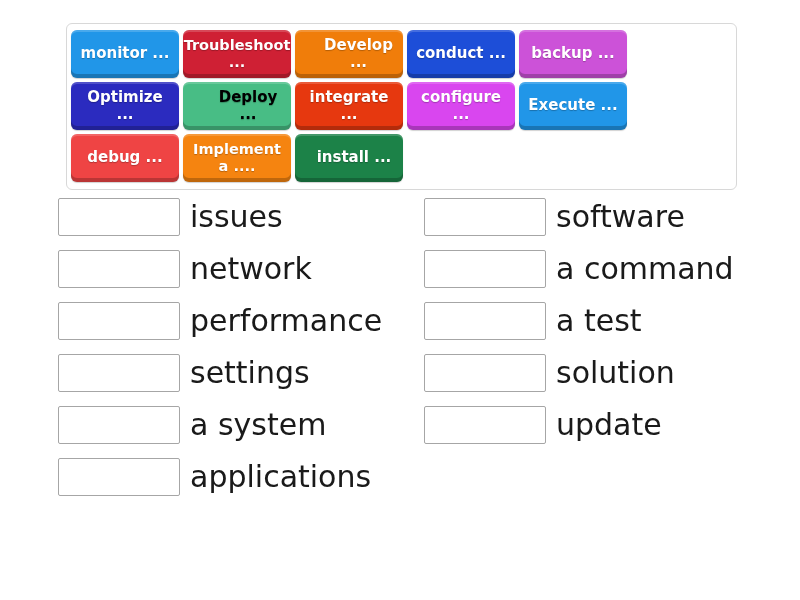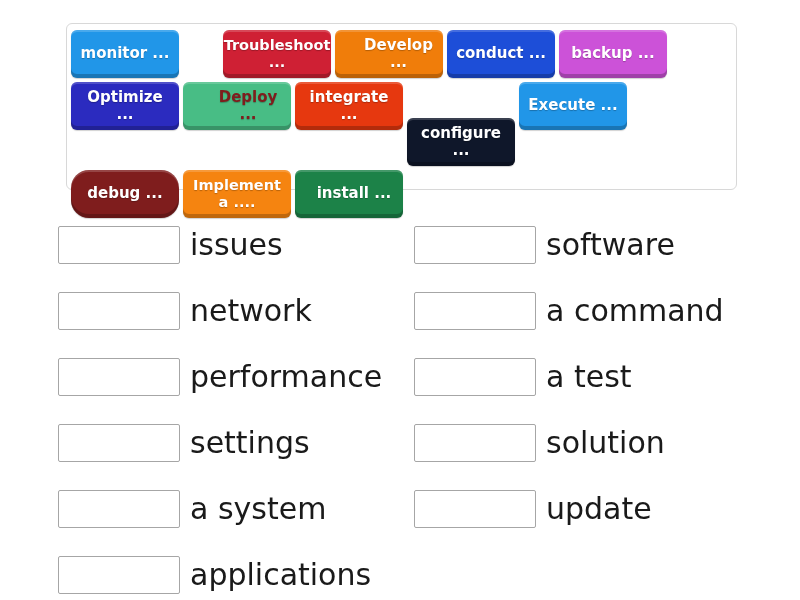--- a/index.html
+++ b/index.html
@@ -63,28 +63,27 @@
     position: absolute;
     left: 0;
     top: 198px;
     width: 800px;
   }
   .answer-col {
     position: absolute;
     top: 0;
   }
   #col-left  { left: 58px;  }
-  #col-right { left: 414px; }
+  #col-right { left: 424px; }
 
   .answer-row {
     display: flex;
     align-items: center;
     height: 38px;
     margin-bottom: 14px;
-    margin-top: 28px;
   }
   .drop-slot {
     width: 122px;
     height: 38px;
     box-sizing: border-box;
     border: 1px solid #a6a6a6;
     background: #ffffff;
     border-radius: 2px;
     flex: 0 0 auto;
     cursor: pointer;
@@ -96,34 +95,34 @@
     white-space: nowrap;
     line-height: 1;
   }
 </style>
 </head>
 <body>
 
 <div id="tile-bank">
   <div class="tile-row" id="tile-row-0">
       <div class="tile" style="background: rgb(33, 150, 232); color: rgb(255, 255, 255);">monitor ...</div>
-      <div class="tile two-line" style="background: rgb(207, 32, 52); color: rgb(255, 255, 255); margin-left: 40px;">Troubleshoot ...</div>
+      <div class="tile two-line" style="background: rgb(207, 32, 52); color: rgb(255, 255, 255);">Troubleshoot ...</div>
       <div class="tile" style="background: rgb(240, 125, 10); color: rgb(255, 255, 255); padding-left: 25px;">Develop ...</div>
       <div class="tile" style="background: #1d4ed8; color: rgb(255, 255, 255);">conduct ...</div>
       <div class="tile" style="background: rgb(204, 82, 216); color: rgb(255, 255, 255);">backup ...</div>
     </div>
   <div class="tile-row" id="tile-row-1">
       <div class="tile" style="background: rgb(43, 43, 191); color: rgb(255, 255, 255);">Optimize ...</div>
-      <div class="tile" style="background: rgb(72, 189, 133); color: #7f1d1d; padding-left: 28px;">Deploy ...</div>
+      <div class="tile" style="background: rgb(72, 189, 133); color: #000000; padding-left: 28px;">Deploy ...</div>
       <div class="tile" style="background: rgb(230, 56, 15); color: rgb(255, 255, 255);">integrate ...</div>
-      <div class="tile" style="background: #0f172a; color: rgb(255, 255, 255); margin-top: 36px;">configure ...</div>
+      <div class="tile" style="background: #d946ef; color: rgb(255, 255, 255);">configure ...</div>
       <div class="tile" style="background: rgb(33, 150, 232); color: rgb(255, 255, 255);">Execute ...</div>
     </div>
   <div class="tile-row" id="tile-row-2">
-      <div class="tile" style="background: #7f1d1d; color: rgb(255, 255, 255); border-radius: 18px;">debug ...</div>
+      <div class="tile" style="background: #ef4444; color: rgb(255, 255, 255);">debug ...</div>
       <div class="tile two-line" style="background: rgb(245, 132, 16); color: rgb(255, 255, 255);">Implement a ....</div>
       <div class="tile" style="background: rgb(28, 130, 72); color: rgb(255, 255, 255); padding-left: 16px;">install ...</div>
     </div>
 </div>
 
 <div id="answer-area">
   <div class="answer-col" id="col-left">
       <div class="answer-row">
         <div class="drop-slot"></div>
         <div class="answer-label">issues</div>

